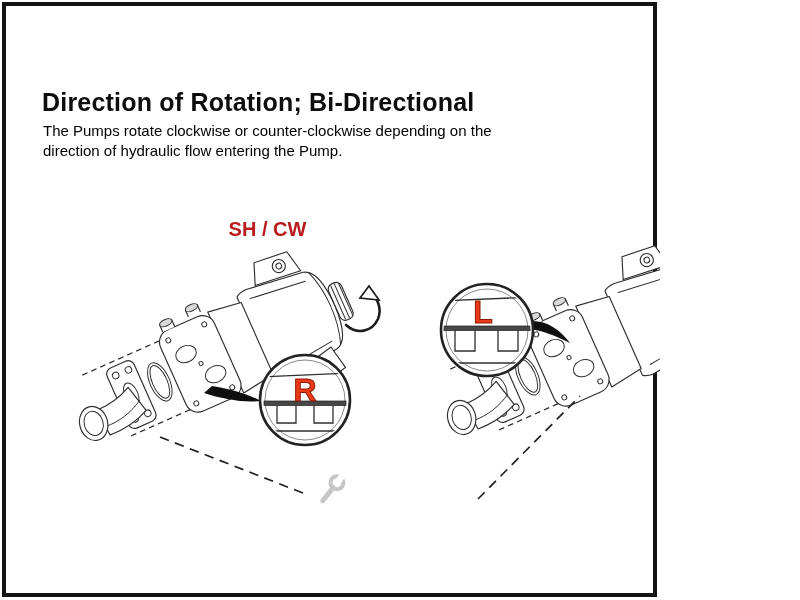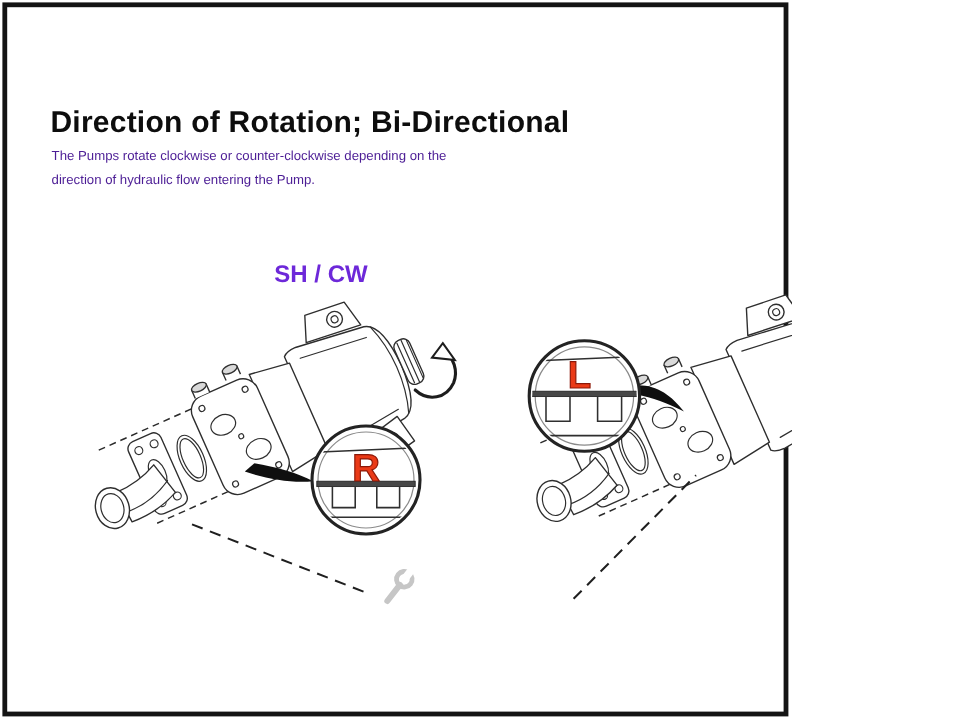--- a/index.html
+++ b/index.html
@@ -1,22 +1,22 @@
 <!DOCTYPE html>
 <html><head>
 <meta charset="utf-8">
 <style>
   html,body{margin:0;padding:0;background:#fff;}
   #stage{position:relative;width:660px;height:600px;background:#ffffff;overflow:hidden;
          font-family:"Liberation Sans",sans-serif;}
   .abs{position:absolute;}
   .frame{position:absolute;left:2px;top:2px;right:3px;bottom:3px;border:4px solid #141414;}
   .title{left:42px;top:88px;font-size:25px;font-weight:bold;color:#0d0d0d;letter-spacing:.2px;white-space:nowrap;}
-  .subtitle{left:43px;top:121px;font-size:11px;line-height:19.5px;color:#4c1d95;}
-  .figlabel{font-size:20px;font-weight:bold;color:#6d28d9;text-align:center;white-space:nowrap;}
+  .subtitle{left:43px;top:121px;font-size:15px;line-height:19.5px;color:#000000;}
+  .figlabel{font-size:20px;font-weight:bold;color:#b91c1c;text-align:center;white-space:nowrap;}
   .label-left{left:195px;top:218px;width:145px;}
   .label-right{left:600px;top:215px;width:155px;}
   .torque{left:352px;top:481px;font-size:19px;color:#101010;white-space:nowrap;}
   svg{position:absolute;left:0;top:0;}
   .ln{fill:#ffffff;stroke:#2e2e2e;stroke-width:1.4;stroke-linejoin:round;}
   .lnn{fill:none;stroke:#2e2e2e;stroke-width:1.2;stroke-linejoin:round;stroke-linecap:round;}
   .stud{fill:#d9d9d9;stroke:#2e2e2e;stroke-width:1.3;}
   .dash{fill:none;stroke:#2a2a2a;stroke-width:1.5;stroke-dasharray:7 5;}
   .leader{fill:none;stroke:#1f1f1f;stroke-width:1.7;stroke-dasharray:9.5 6.5;}
   .swoosh{fill:#0f0f0f;stroke:none;}

